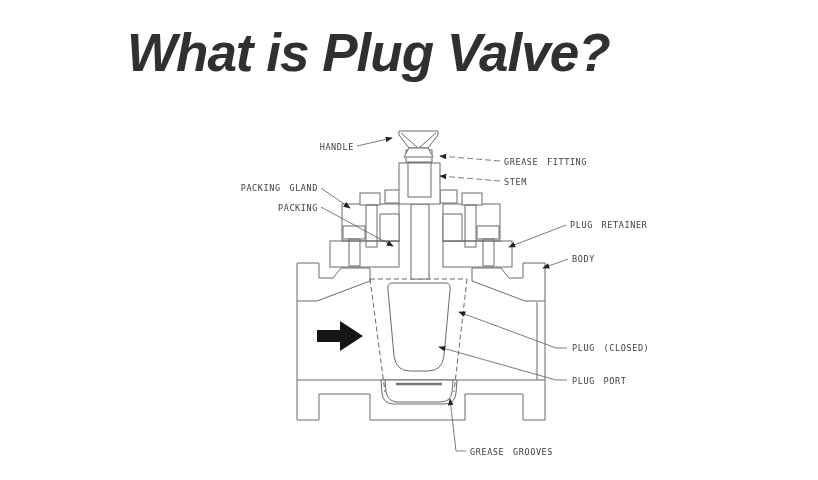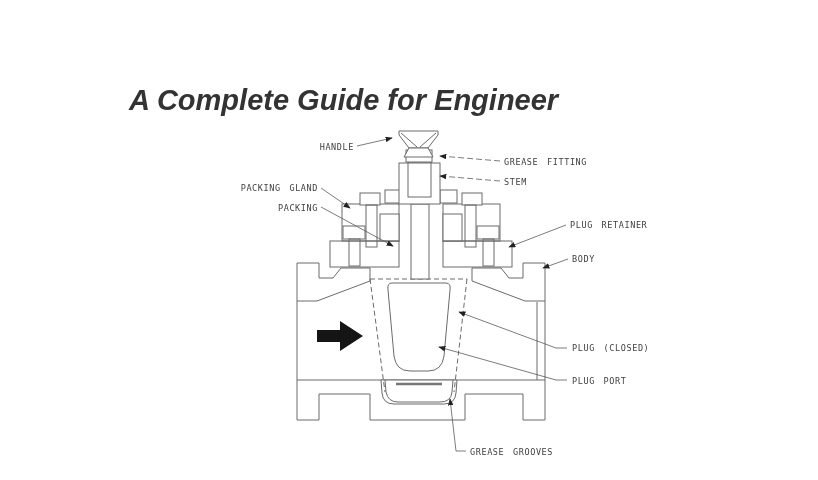--- a/index.html
+++ b/index.html
@@ -27,21 +27,21 @@
   .lnw{stroke:#6b6b6b;stroke-width:1;fill:#ffffff}
   .leader{stroke:#5a5a5a;stroke-width:0.8;fill:none}
   .dashleader{stroke:#5a5a5a;stroke-width:0.8;fill:none;stroke-dasharray:6 3}
   .plugdash{stroke:#6b6b6b;stroke-width:1;fill:none;stroke-dasharray:5 3}
 </style>
 </head>
 <body>
 
 <div class="stage">
 
-  <div class="subtitle">A Complete Guide for Engineer</div>
+  <div class="title">What is Plug Valve?</div>
 
   <svg class="diagram" width="818" height="480" viewBox="0 0 818 480">
     <defs>
       <pattern id="hatchA" patternUnits="userSpaceOnUse" width="7" height="7" patternTransform="rotate(45)">
         <line x1="0" y1="0" x2="0" y2="7" stroke="#7a7a7a" stroke-width="0.8"></line>
       </pattern>
       <pattern id="hatchB" patternUnits="userSpaceOnUse" width="7" height="7" patternTransform="rotate(-45)">
         <line x1="0" y1="0" x2="0" y2="7" stroke="#7a7a7a" stroke-width="0.8"></line>
       </pattern>
       <pattern id="mesh" patternUnits="userSpaceOnUse" width="5" height="4">

